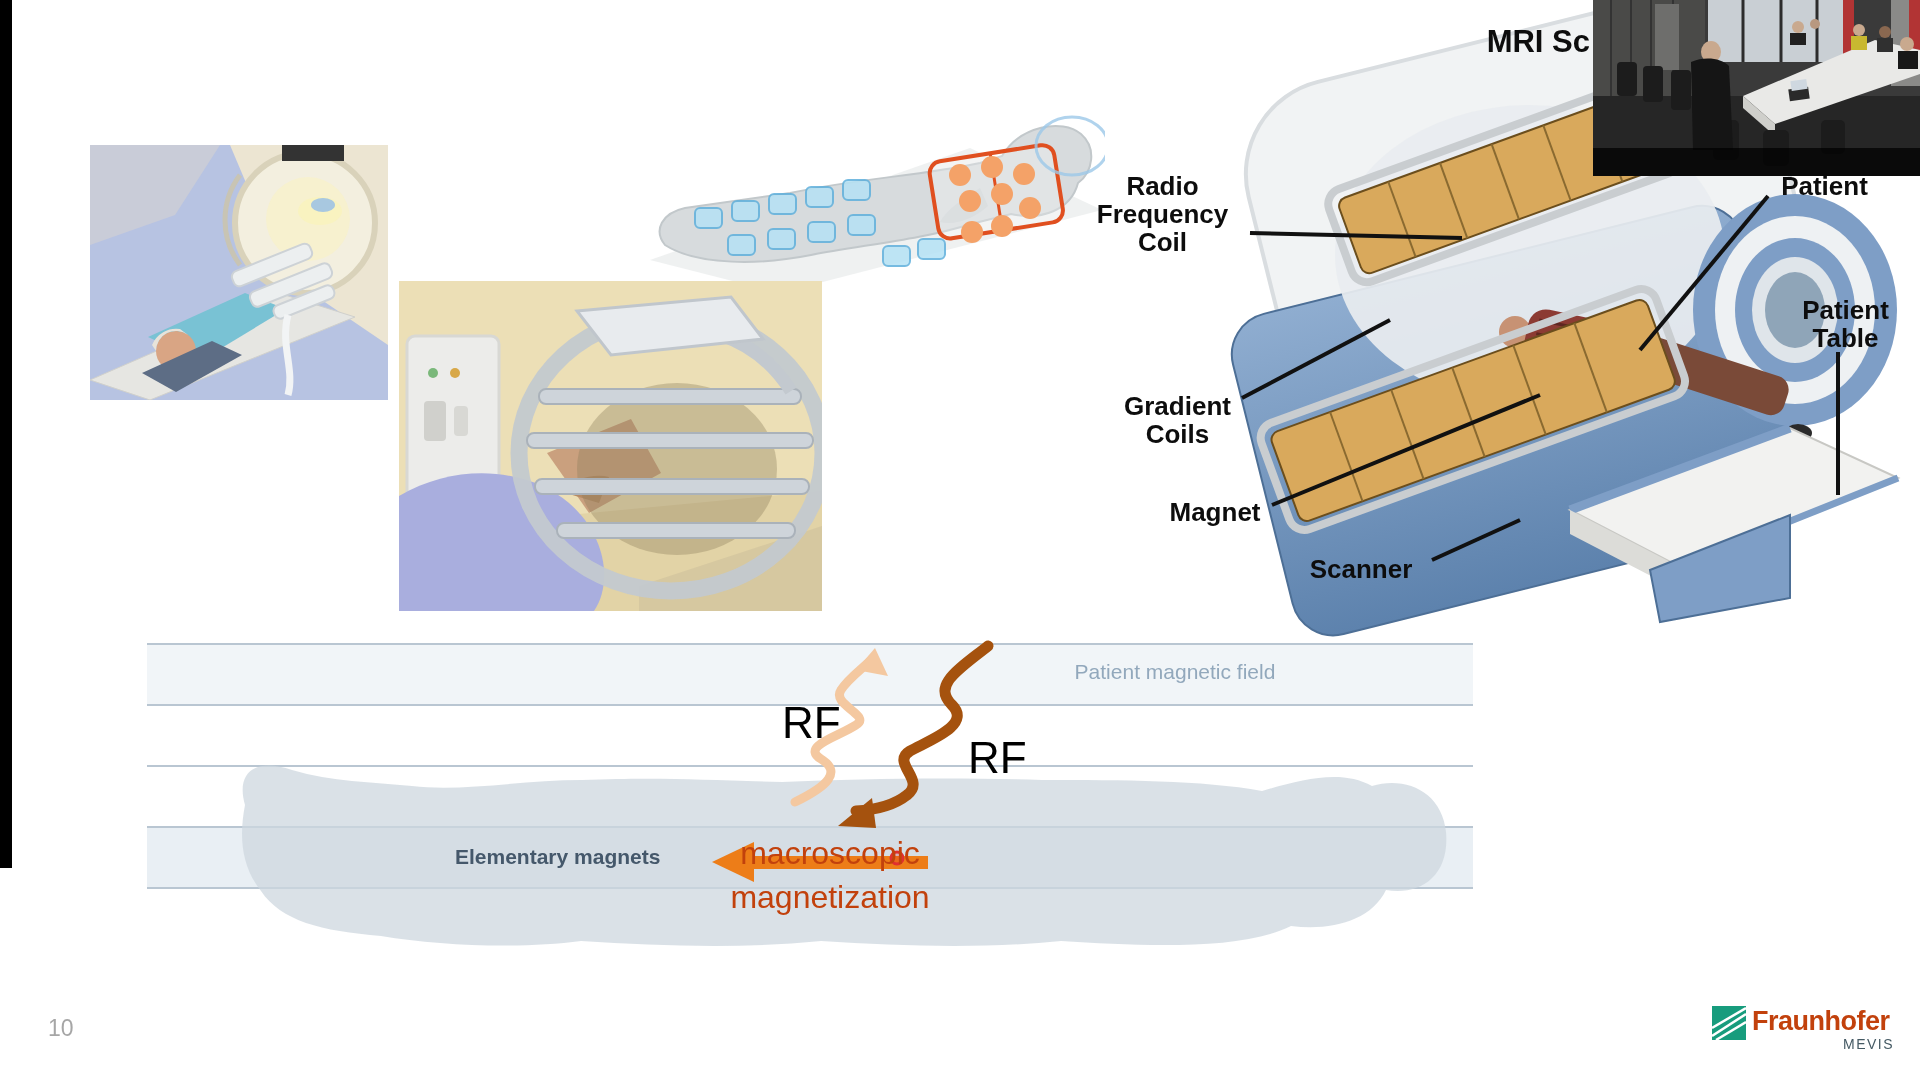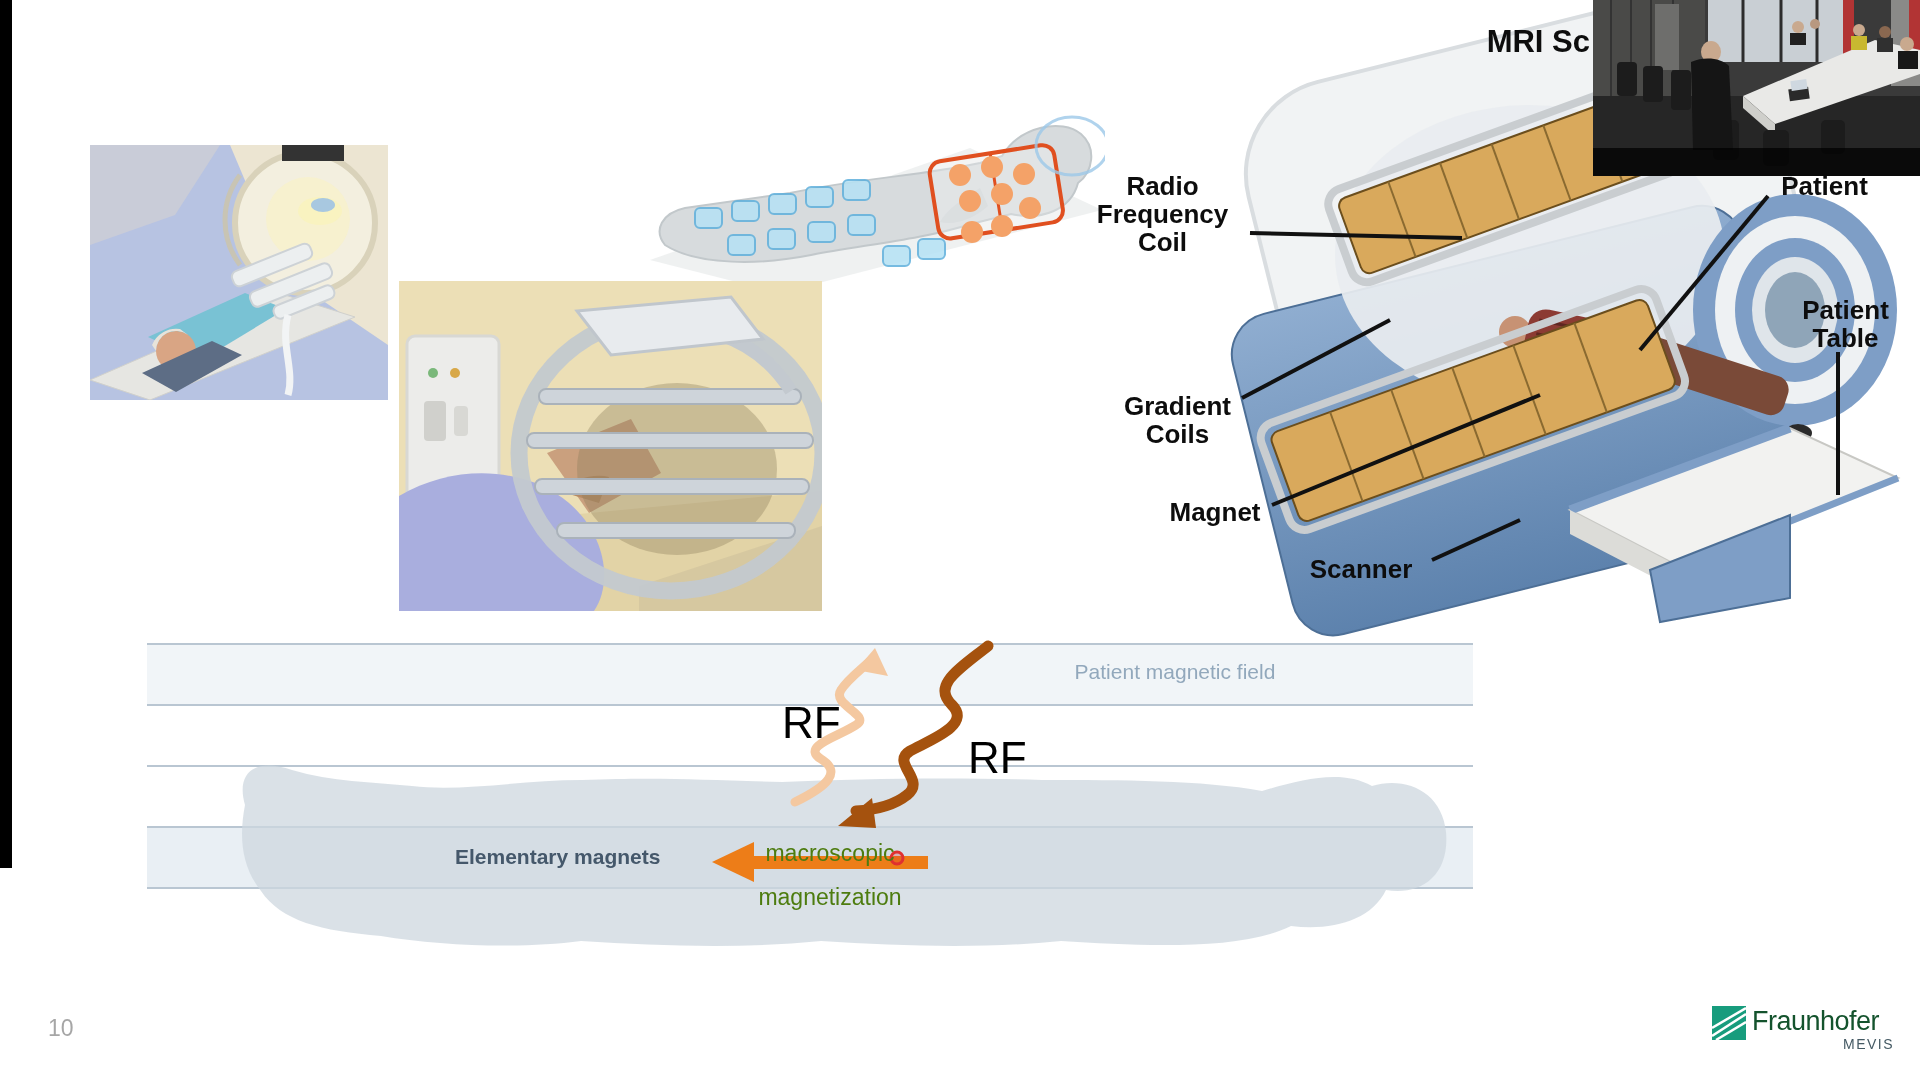--- a/index.html
+++ b/index.html
@@ -15,26 +15,26 @@
   #magnet-label{left:1160px;top:498px;width:110px;}
   #scanner-label{left:1296px;top:555px;width:130px;}
   #patient-label{left:1762px;top:172px;width:125px;}
   #patient-table-label{left:1788px;top:296px;width:115px;}
   .fline{left:147px;width:1326px;height:2px;background:#b9c6d2;}
   .fband{left:147px;width:1326px;}
   #external-field-label{left:1030px;top:660px;width:290px;text-align:center;font-size:21px;color:#92a8bc;}
   .rf-label{font-size:44px;color:#000;}
   #rf-up-label{left:782px;top:698px;}
   #rf-down-label{left:968px;top:733px;}
-  #magnetization-label{left:700px;top:831px;width:260px;text-align:center;font-size:23px;line-height:44px;color:#4d7c0f;white-space:pre-line;}
+  #magnetization-label{left:700px;top:831px;width:260px;text-align:center;font-size:32px;line-height:44px;color:#c2410c;white-space:pre-line;}
   #elementary-magnets-label{left:455px;top:845px;width:230px;font-size:21px;font-weight:bold;color:#45586b;}
   #webcam{left:1593px;top:0;width:327px;height:176px;background:#111;}
   #page-number{left:40px;top:1015px;font-size:23px;color:#a6a6a6;margin-left:8px;}
   #logo{left:1712px;top:1004px;width:180px;height:52px;}
-  #logo-brand{left:1752px;top:1006px;font-size:27px;font-weight:normal;color:#14532d;letter-spacing:-0.5px;}
+  #logo-brand{left:1752px;top:1006px;font-size:27px;font-weight:bold;color:#c2410c;letter-spacing:-0.5px;}
   #logo-division{left:1843px;top:1036px;font-size:14px;font-weight:normal;color:#455a64;letter-spacing:1.5px;}
 </style>
 </head>
 <body>
 
 <div id="stage">
 
   <div id="left-bar" class="abs"></div>
 
   <svg class="abs" style="left:640px;top:60px" width="465" height="235" viewBox="0 0 465 235">

